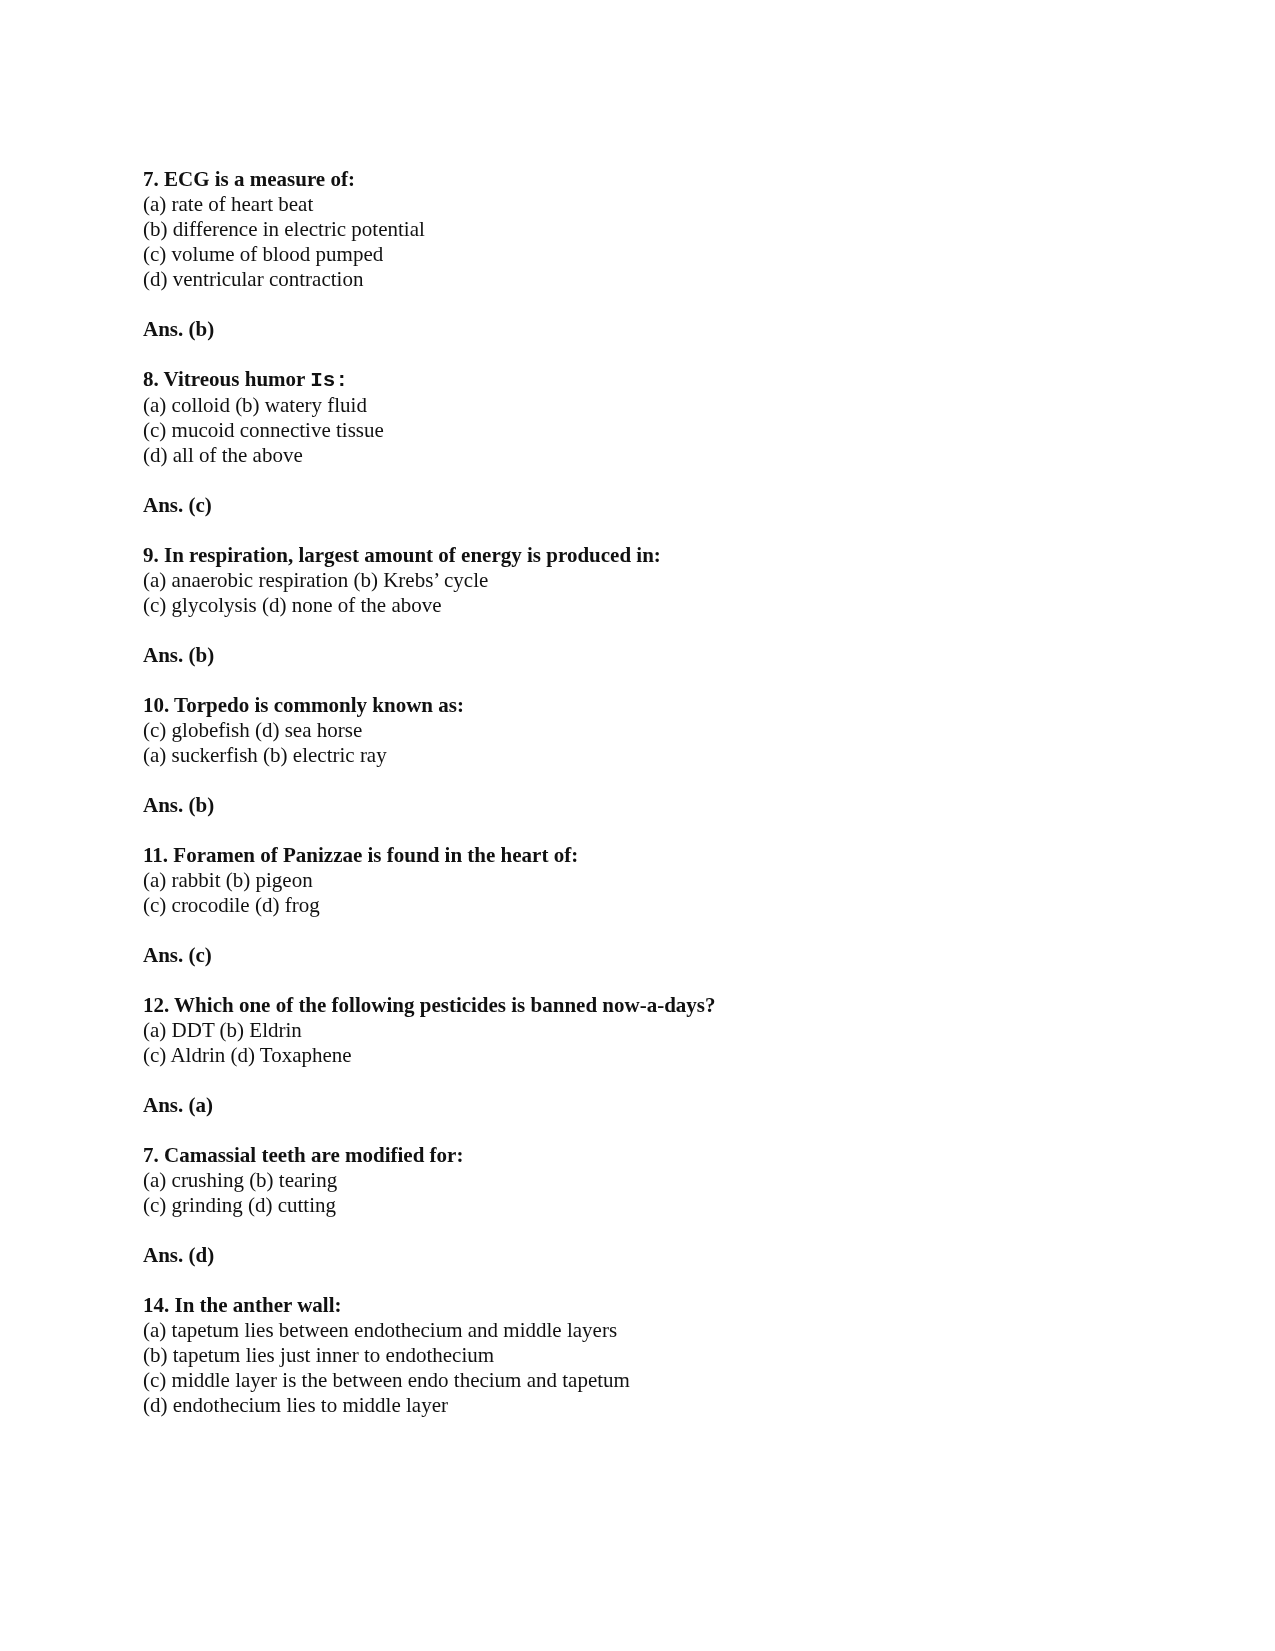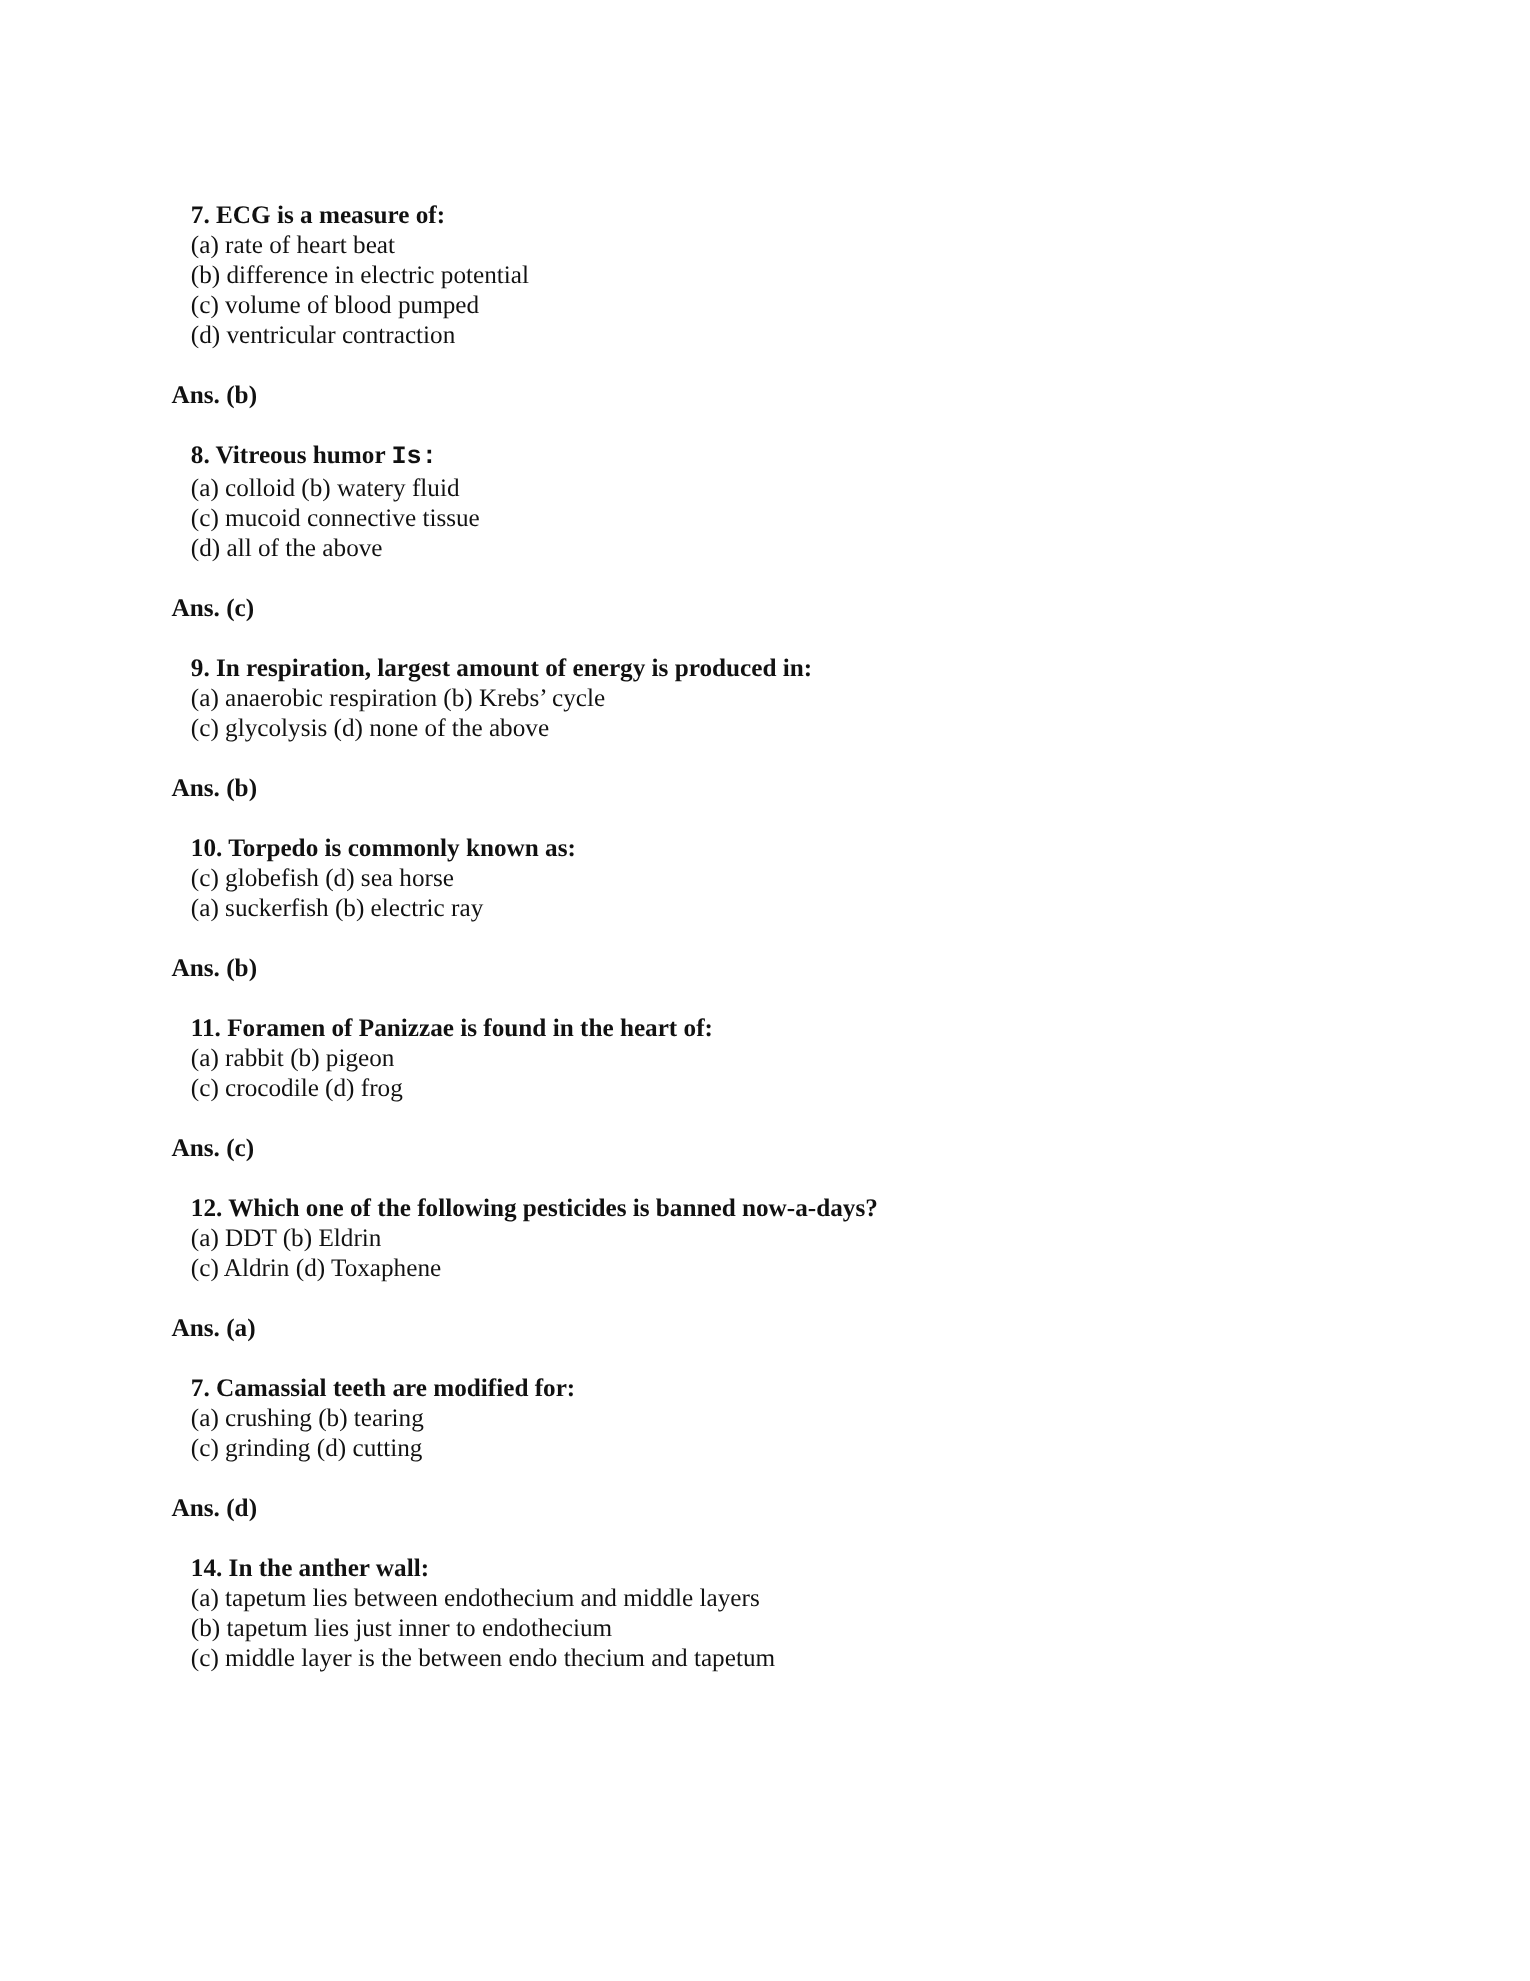--- a/index.html
+++ b/index.html
@@ -2,21 +2,21 @@
 <html><head>
 <meta charset="utf-8">
 <style>
   html, body { margin: 0; padding: 0; background: #ffffff; }
   body { width: 1275px; height: 1651px; position: relative; overflow: hidden; }
   .page {
     position: absolute; left: 143px; top: 167px;
     font-family: "Liberation Serif", serif;
     font-size: 21px; line-height: 25px; color: #111111;
   }
-  .q { margin: 0 0 25px 16px; }
+  .q { margin: 0 0 25px 0; }
   .ans { margin: 16px 0 25px 0; font-weight: bold; }
   .qtitle { font-weight: bold; white-space: pre; }
   .opt { white-space: pre; }
   .sans { font-family: Liberation Mono, monospace; font-weight: bold; }
 </style>
 </head>
 <body>
 
 <div class="page">
 
@@ -70,15 +70,16 @@
     <div class="opt">(a) crushing (b) tearing</div>
     <div class="opt">(c) grinding (d) cutting</div>
   </div>
   <div class="ans">Ans. (d)</div>
 
   <div class="q">
     <div class="qtitle">14. In the anther wall:</div>
     <div class="opt">(a) tapetum lies between endothecium and middle layers</div>
     <div class="opt">(b) tapetum lies just inner to endothecium</div>
     <div class="opt">(c) middle layer is the between endo thecium and tapetum</div>
+    <div class="opt">(d) endothecium lies to middle layer</div>
   </div>
 
 </div>
 
 </body></html>

